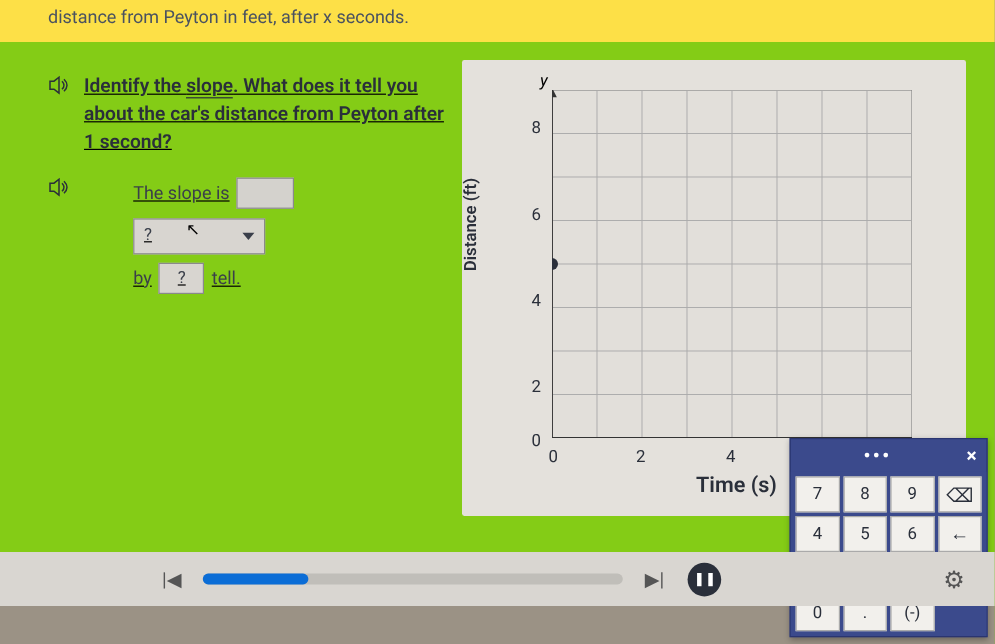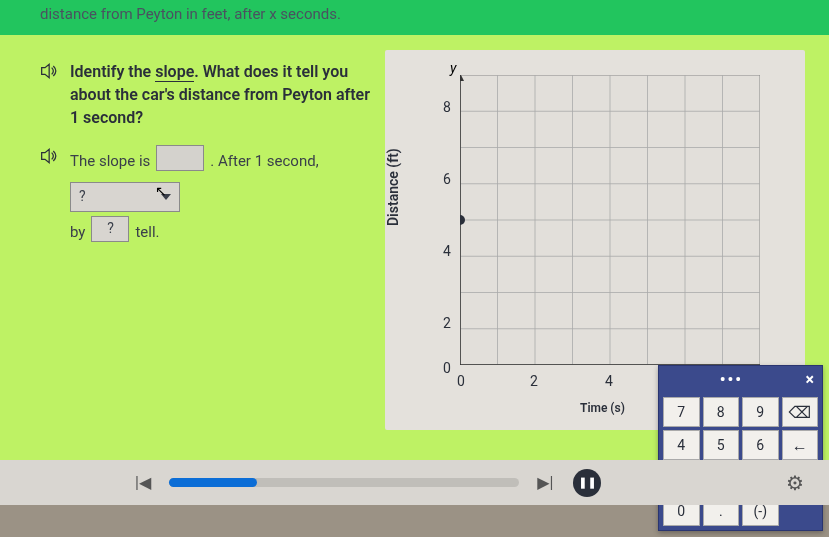--- a/index.html
+++ b/index.html
@@ -8,27 +8,28 @@
     font-family: -apple-system, BlinkMacSystemFont, "Segoe UI", Roboto, sans-serif;
     background: #9b9285;
     width: 829px;
     height: 537px;
     overflow: hidden;
   }
   .top-text {
     color: #4a5260;
     font-size: 15px;
     padding: 5px 40px 12px;
-    background: #22c55e;
+    background: #fde047;
   }
   .main-area {
-    background: #bef264;
+    background: #84cc16;
     padding: 15px 20px 0;
     position: relative;
     height: 470px;
+    text-decoration: underline;
   }
   .content-row {
     display: flex;
     gap: 15px;
   }
   .left-panel {
     width: 350px;
     padding: 10px 0 0 20px;
   }
   .question-line {
@@ -49,22 +50,24 @@
     font-size: 16px;
     font-weight: 600;
     line-height: 1.45;
   }
   .slope-underline { border-bottom: 1px solid #2a2f3a; }
   .answer-line {
     color: #3a3f4a;
     font-size: 15px;
     line-height: 2.2;
     display: flex;
+    align-items: center;
     flex-wrap: wrap;
     gap: 6px;
+    margin-left: 41px;
   }
   .input-box {
     border: 1px solid #8a8a8a;
     background: #d4d2cd;
     width: 48px;
     height: 26px;
     display: inline-block;
   }
   .select-box {
     border: 1px solid #8a8a8a;
@@ -124,21 +127,21 @@
     transform-origin: left center;
     font-size: 14px;
     font-weight: 600;
     color: #2a2f3a;
   }
   .x-axis-label {
     position: absolute;
     bottom: -5px;
     left: 50%;
     transform: translateX(-10px);
-    font-size: 12px;
+    font-size: 18px;
     font-weight: 600;
     color: #2a2f3a;
   }
   .plot-area {
     position: absolute;
     left: 65px;
     top: 10px;
     width: 300px;
     height: 290px;
   }
@@ -268,21 +271,20 @@
       <div class="question-line">
         <span class="audio-icon">
           <svg viewBox="0 0 24 18">
               <path d="M2 5 h4 l5 -4 v16 l-5 -4 h-4 z M14 5 q4 4 0 8 M16 3 q6 6 0 12" fill="none" stroke="#2a2f3a" stroke-width="1.5"></path>
             </svg>
         </span>
         <div style="flex:1">
           <div class="answer-line">
             <span>The slope is</span>
             <span class="input-box"></span>
-            <span>. After 1 second,</span>
           </div>
           <div class="answer-line" style="margin-top:4px">
             <span class="select-box">
               <span>?</span>
               <span class="caret-down"></span>
             </span>
           </div>
           <div class="answer-line" style="margin-top:4px">
             <span>by</span>
             <span class="small-input">

